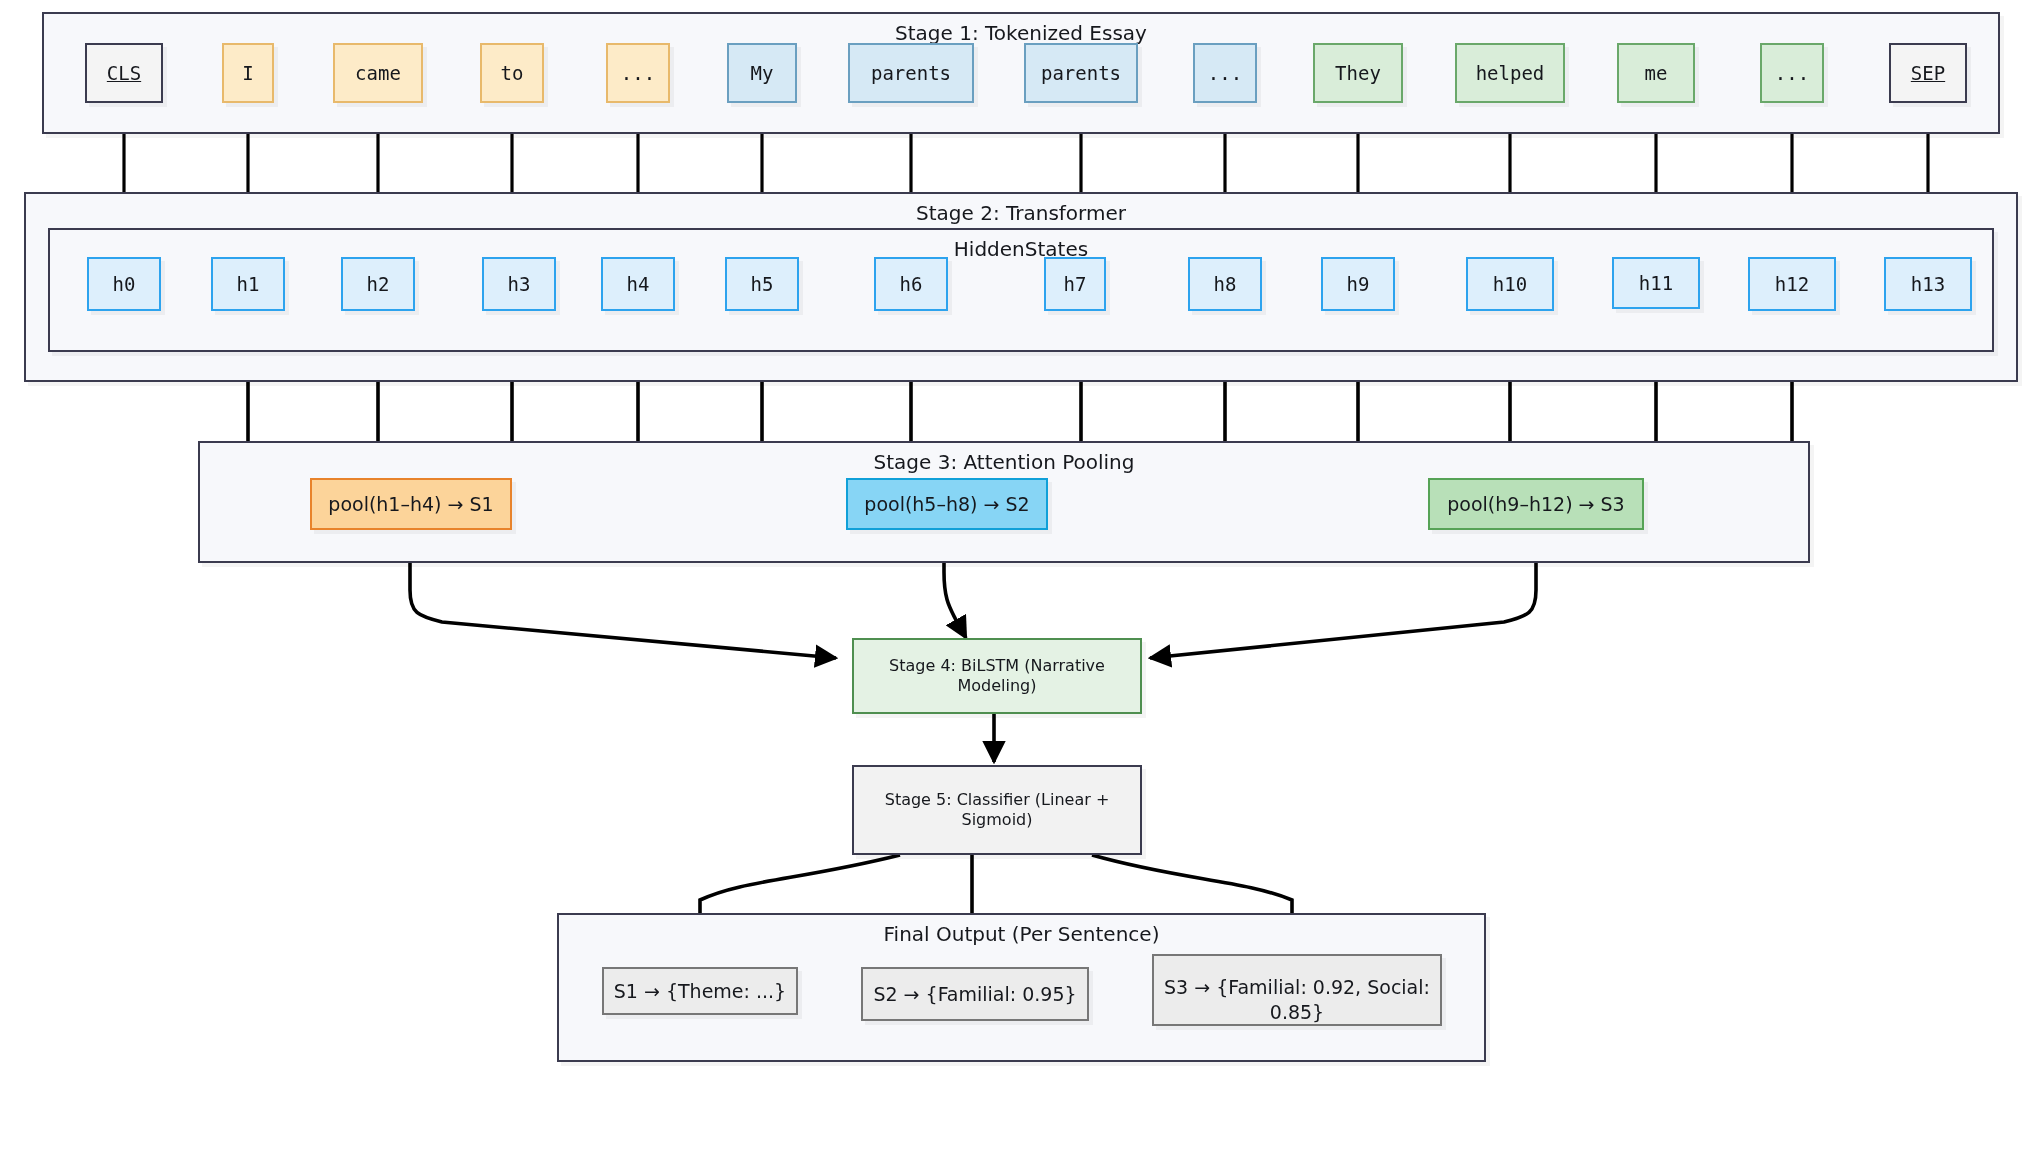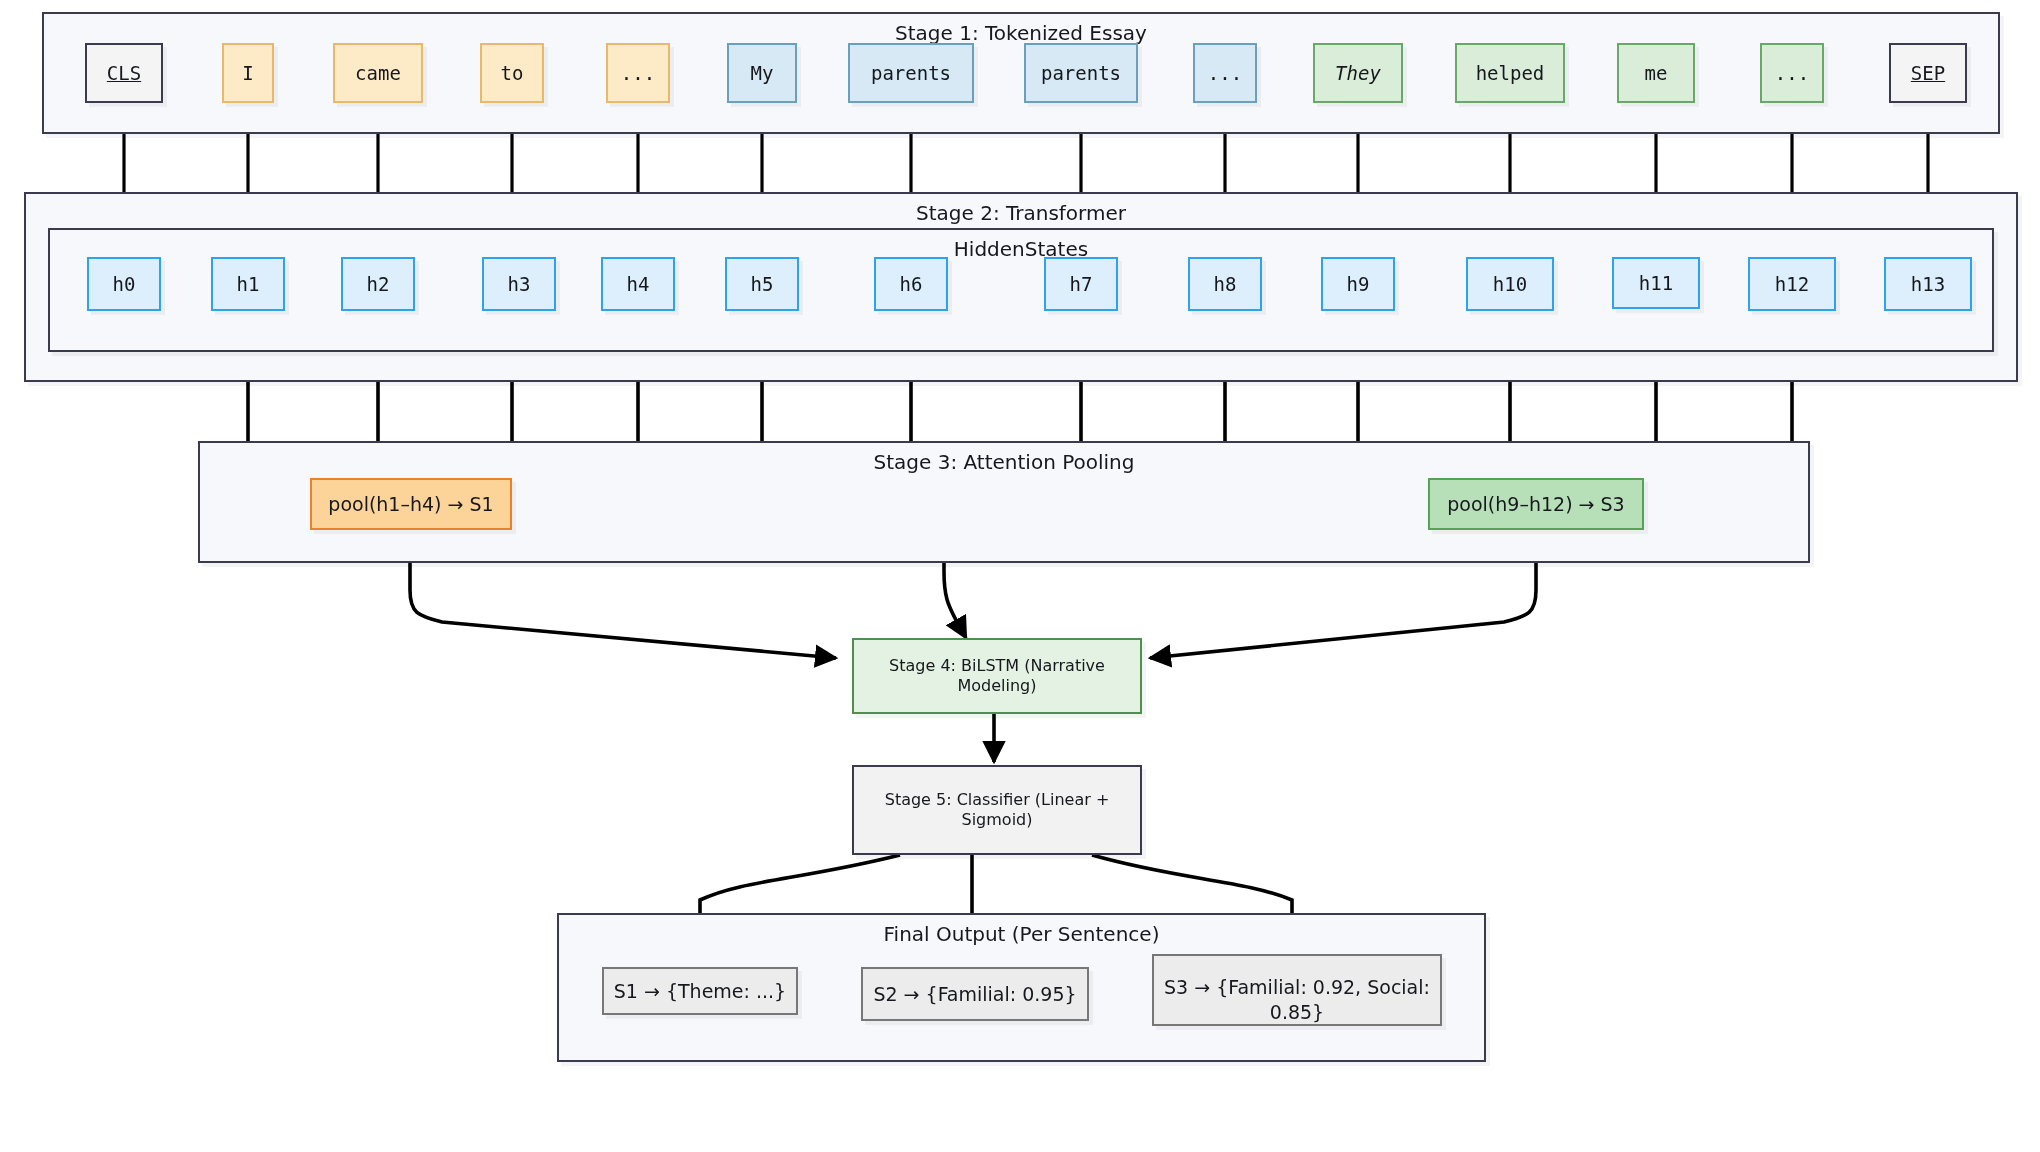--- a/index.html
+++ b/index.html
@@ -193,21 +193,21 @@
   </div>
   <div class="node tok tok-s2 mono" style="left:848px; top:43px; width:126px; height:60px;">
     <span>parents</span>
   </div>
   <div class="node tok tok-s2 mono" style="left:1024px; top:43px; width:114px; height:60px;">
     <span>parents</span>
   </div>
   <div class="node tok tok-s2 mono" style="left:1193px; top:43px; width:64px; height:60px;">
     <span>...</span>
   </div>
-  <div class="node tok tok-s3 mono" style="left:1313px; top:43px; width:90px; height:60px;font-style:italic;">
+  <div class="node tok tok-s3 mono" style="left:1313px; top:43px; width:90px; height:60px;">
     <span>They</span>
   </div>
   <div class="node tok tok-s3 mono" style="left:1455px; top:43px; width:110px; height:60px;">
     <span>helped</span>
   </div>
   <div class="node tok tok-s3 mono" style="left:1617px; top:43px; width:78px; height:60px;">
     <span>me</span>
   </div>
   <div class="node tok tok-s3 mono" style="left:1760px; top:43px; width:64px; height:60px;">
     <span>...</span>
@@ -238,21 +238,21 @@
   </div>
   <div class="node hstate mono" style="left:601px; top:257px; width:74px; height:54px;">
     <span>h4</span>
   </div>
   <div class="node hstate mono" style="left:725px; top:257px; width:74px; height:54px;">
     <span>h5</span>
   </div>
   <div class="node hstate mono" style="left:874px; top:257px; width:74px; height:54px;">
     <span>h6</span>
   </div>
-  <div class="node hstate mono" style="left:1044px; top:257px; width:74px; height:54px;">
+  <div class="node hstate mono" style="left:1044px; top:257px; width:62px; height:54px;">
     <span>h7</span>
   </div>
   <div class="node hstate mono" style="left:1188px; top:257px; width:74px; height:54px;">
     <span>h8</span>
   </div>
   <div class="node hstate mono" style="left:1321px; top:257px; width:74px; height:54px;">
     <span>h9</span>
   </div>
   <div class="node hstate mono" style="left:1466px; top:257px; width:88px; height:54px;">
     <span>h10</span>
@@ -267,20 +267,23 @@
     <span>h13</span>
   </div>
 
   <div class="cluster" style="left:198px; top:441px; width:1612px; height:122px;">
     <div class="cluster-title">Stage 3: Attention Pooling</div>
   </div>
 
   <div class="node pool pool-s1 sans" style="left:310px; top:478px; width:202px; height:52px;">
     <span>pool(h1–h4) → S1</span>
   </div>
+  <div class="node pool pool-s2 sans" style="left:846px; top:478px; width:202px; height:52px;">
+    <span>pool(h5–h8) → S2</span>
+  </div>
   <div class="node pool pool-s3 sans" style="left:1428px; top:478px; width:216px; height:52px;">
     <span>pool(h9–h12) → S3</span>
   </div>
 
   <div class="node stagebox stage4 sans" style="left:852px; top:638px; width:290px; height:76px;">
     <span>Stage 4: BiLSTM (Narrative Modeling)</span>
   </div>
 
   <div class="node stagebox stage5 sans" style="left:852px; top:765px; width:290px; height:90px;">
     <span>Stage 5: Classifier (Linear + Sigmoid)</span>

